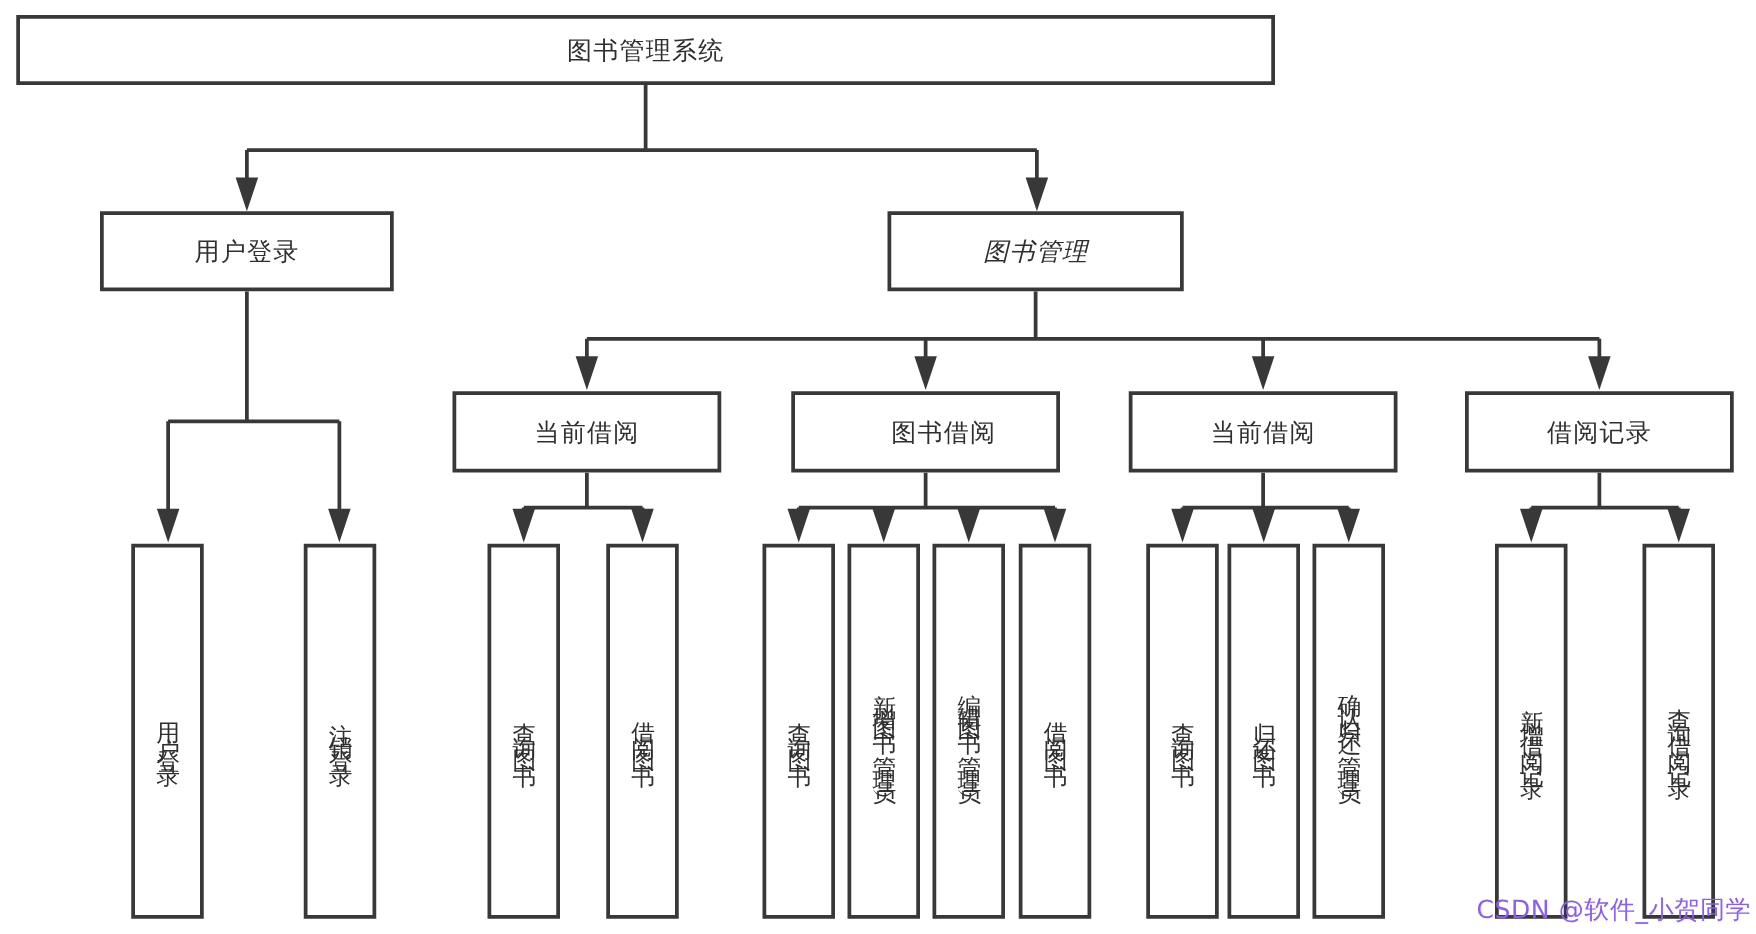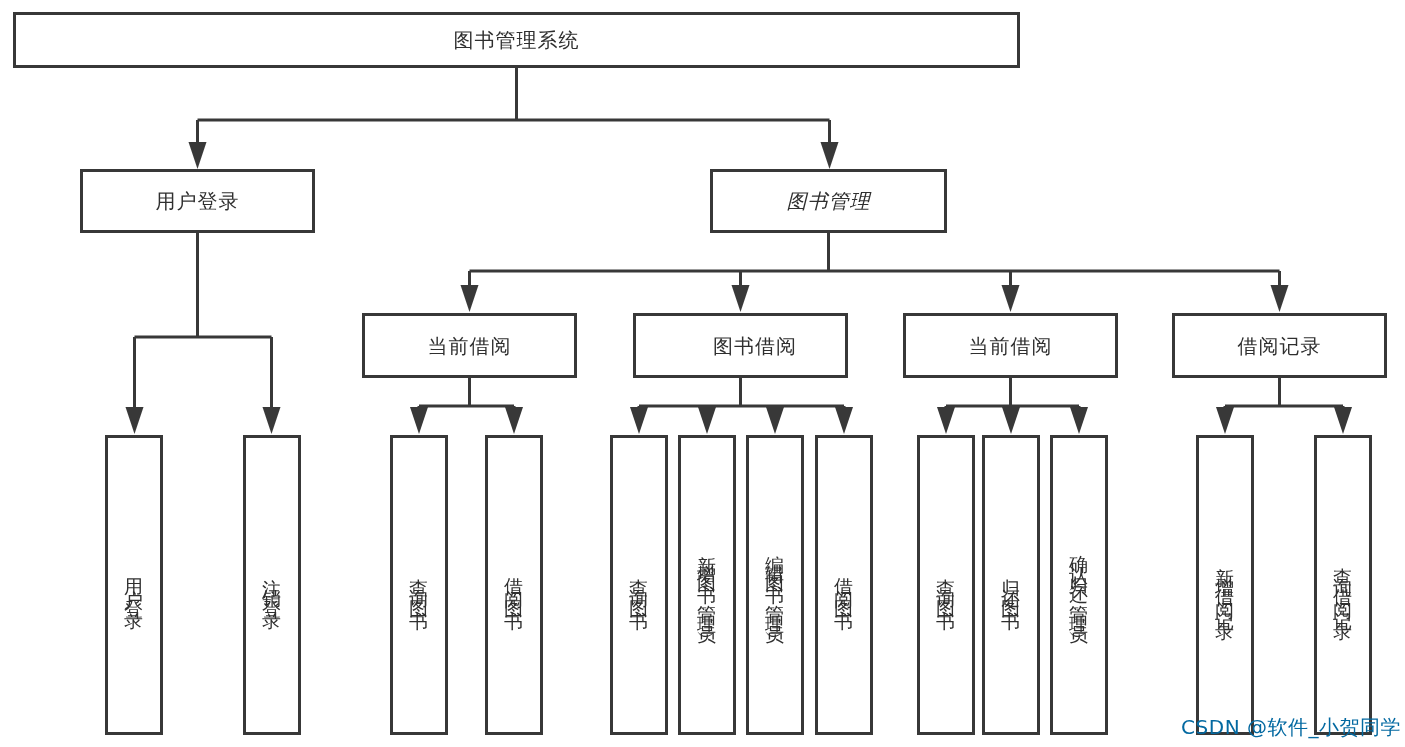--- a/index.html
+++ b/index.html
@@ -46,21 +46,21 @@
   .l-5{left:610px;} .l-6{left:678px;}
   .l-7{left:746px;} .l-8{left:815px;}
   .l-9{left:917px;} .l-10{left:982px;}
   .l-11{left:1050px;}
   .l-12{left:1196px;} .l-13{left:1314px;}
   .leaf.longtext .vtext{letter-spacing:10px;}
   .watermark{
     position:absolute;
     right:4px;bottom:6px;
     font-size:20px;
-    color:#0369a1;
+    color:#8b5cf6;
     z-index:5;
     letter-spacing:0.5px;
     margin-top:36px;
   }
 </style>
 </head>
 <body>
 
 <div class="canvas">
 

